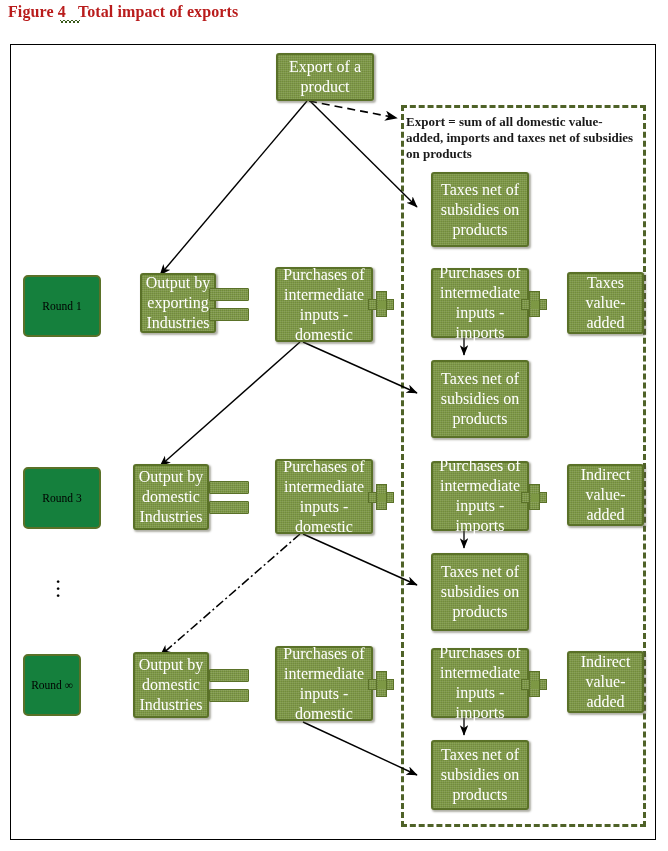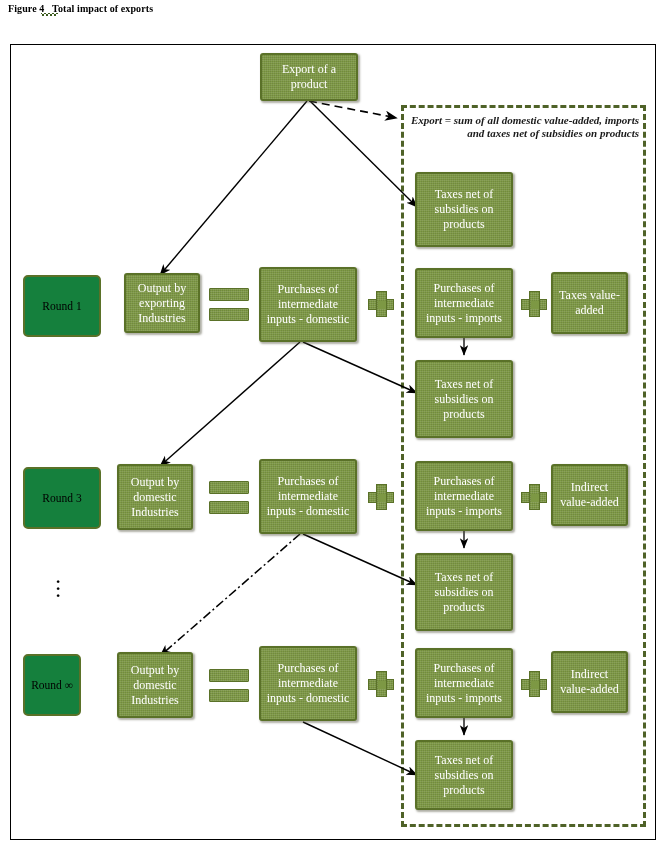--- a/index.html
+++ b/index.html
@@ -14,23 +14,23 @@
     font-family: "Liberation Serif", serif;
     overflow: hidden;
   }
 
   
   #figure-title {
     position: absolute;
     left: 8px;
     top: 3px;
     font-family: "Liberation Serif", serif;
-    font-size: 10px;
+    font-size: 16px;
     font-weight: bold;
-    color: #000000;
+    color: #b91c1c;
     letter-spacing: 0.1px;
     white-space: nowrap;
   }
   #figure-title .squiggle {
     position: relative;
     display: inline-block;
   }
   #figure-title .squiggle::after {
     content: "";
     position: absolute;
@@ -66,49 +66,49 @@
     height: 722px;
     border: 3px dashed #4f6228;
     box-sizing: border-box;
     background: transparent;
   }
   #export-group-caption {
     position: absolute;
     left: 406px;
     top: 114px;
     width: 233px;
-    text-align: right;
-    font-family: "Liberation Serif", serif;
-    font-size: 11px;
+    text-align: left;
+    font-family: "Liberation Serif", serif;
+    font-size: 13px;
     font-weight: bold;
     color: #1a1a1a;
     line-height: 1.22;
-    font-style: italic;
   }
 
   
   .gbox {
     position: absolute;
     box-sizing: border-box;
     background-color: #7d9844;
     background-image:
       repeating-linear-gradient(0deg, rgba(255,255,255,0.10) 0 1px, transparent 1px 2px),
       repeating-linear-gradient(90deg, rgba(0,0,0,0.09) 0 1px, transparent 1px 2px);
     border: 2px solid #5a7128;
     border-radius: 3px;
     color: #ffffff;
     font-family: "Liberation Serif", serif;
-    font-size: 12px;
+    font-size: 16px;
     line-height: 1.25;
     text-align: center;
     display: flex;
     align-items: center;
     justify-content: center;
     box-shadow: 1.5px 1.5px 2px rgba(80,80,60,0.45);
     padding: 2px 3px;
+    margin-left: 16px;
   }
   .gbox > span { display: block; width: 100%; }
 
   
   .wbox {
     position: absolute;
     box-sizing: border-box;
     background: #15803d;
     border: 2.5px solid #5a7128;
     border-radius: 5px;

